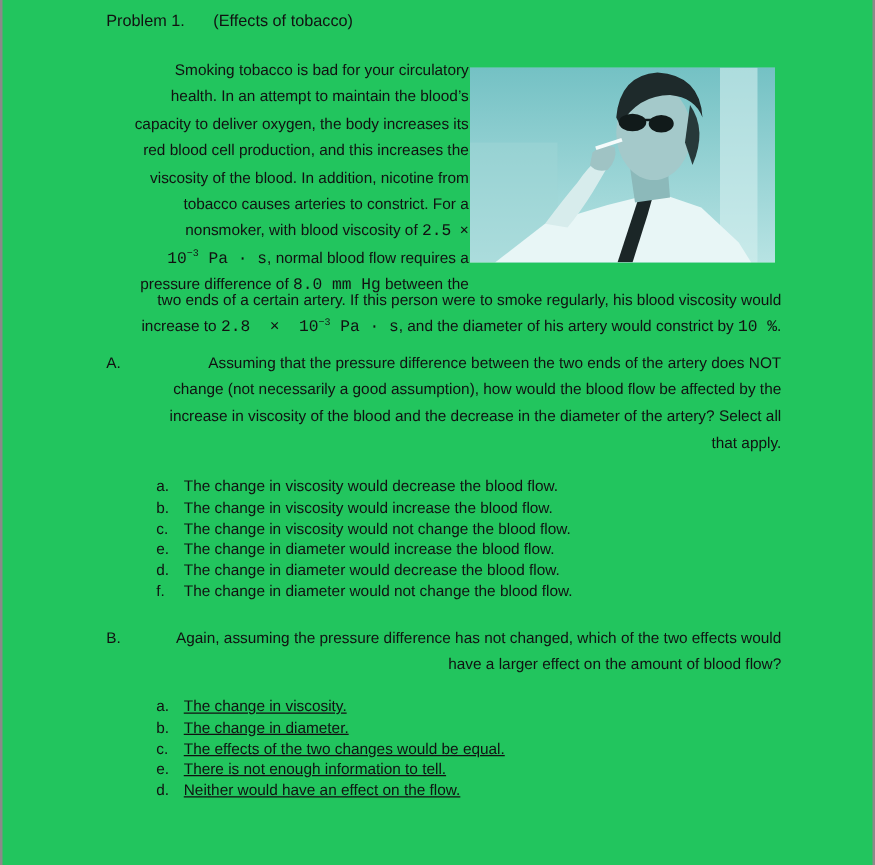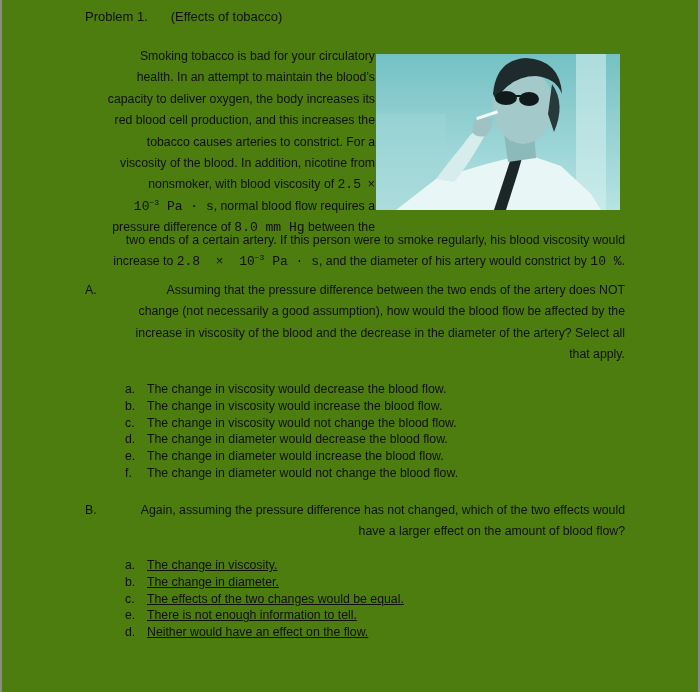--- a/index.html
+++ b/index.html
@@ -16,21 +16,21 @@
       color: #111111;
       font-size: 12.3px;
     }
     .page {
       position: absolute;
       left: 0; top: 0;
       width: 700px; height: 692px;
       box-sizing: border-box;
       border-left: 2px solid #8a8a8a;
       border-right: 2px solid #8a8a8a;
-      background: #4d7c0f;
+      background: #22c55e;
     }
     .title-row {
       position: absolute;
       left: 83px; top: 9px;
       font-size: 13px;
       white-space: nowrap;
     }
     .title-row .num { display: inline-block; width: 82px; }
     .intro {
       position: absolute;
@@ -78,22 +78,22 @@
   <div class="title-row">
     <span class="num">Problem 1.</span>
     <span>(Effects of tobacco)</span>
   </div>
 
   <div class="intro">
     <span class="intro-line">Smoking tobacco is bad for your circulatory</span>
     <span class="intro-line">health. In an attempt to maintain the blood’s</span>
     <span class="intro-line">capacity to deliver oxygen, the body increases its</span>
     <span class="intro-line">red blood cell production, and this increases the</span>
+    <span class="intro-line">viscosity of the blood.  In addition, nicotine from</span>
     <span class="intro-line">tobacco causes arteries to constrict. For a</span>
-    <span class="intro-line">viscosity of the blood.  In addition, nicotine from</span>
     <span class="intro-line"><span>nonsmoker, with blood viscosity of </span><span class="serif">2.5</span>&nbsp;&nbsp;<span>×</span></span>
     <span class="intro-line">&nbsp;<span class="serif"><span>10</span><sup>−3</sup> <span>Pa · s</span></span><span>, normal blood flow requires a</span></span>
     <span class="intro-line"><span>pressure difference of </span><span class="serif">8.0 mm Hg</span><span> between the</span></span>
   </div>
 
   <div class="photo">
     <svg width="244" height="156" viewBox="0 0 244 156">
       <defs>
         <linearGradient id="bg" x1="0" y1="0" x2="0" y2="1">
           <stop offset="0" stop-color="#74c1c4"></stop>
@@ -138,22 +138,22 @@
       <span class="intro-line">change (not necessarily a good assumption), how would the blood flow be affected by the</span>
       <span class="intro-line">increase in viscosity of the blood and the decrease in the diameter of the artery? Select all</span>
       <span class="intro-line">that apply.</span>
     </div>
   </div>
 
   <div class="opts" style="top:381px;">
     <span class="opt"><span class="letter">a.</span><span>The change in viscosity would decrease the blood flow.</span></span>
     <span class="opt"><span class="letter">b.</span><span>The change in viscosity would increase the blood flow.</span></span>
     <span class="opt"><span class="letter">c.</span><span>The change in viscosity would not change the blood flow.</span></span>
+    <span class="opt"><span class="letter">e.</span><span>The change in diameter would increase the blood flow.</span></span>
     <span class="opt"><span class="letter">d.</span><span>The change in diameter would decrease the blood flow.</span></span>
-    <span class="opt"><span class="letter">e.</span><span>The change in diameter would increase the blood flow.</span></span>
     <span class="opt"><span class="letter">f.</span><span>The change in diameter would not change the blood flow.</span></span>
   </div>
 
   <div class="q" style="top:500px;">
     <span class="label">B.</span>
     <div class="text">
       <span class="intro-line">Again, assuming the pressure difference has not changed, which of the two effects would</span>
       <span class="intro-line">have a larger effect on the amount of blood flow?</span>
     </div>
   </div>

